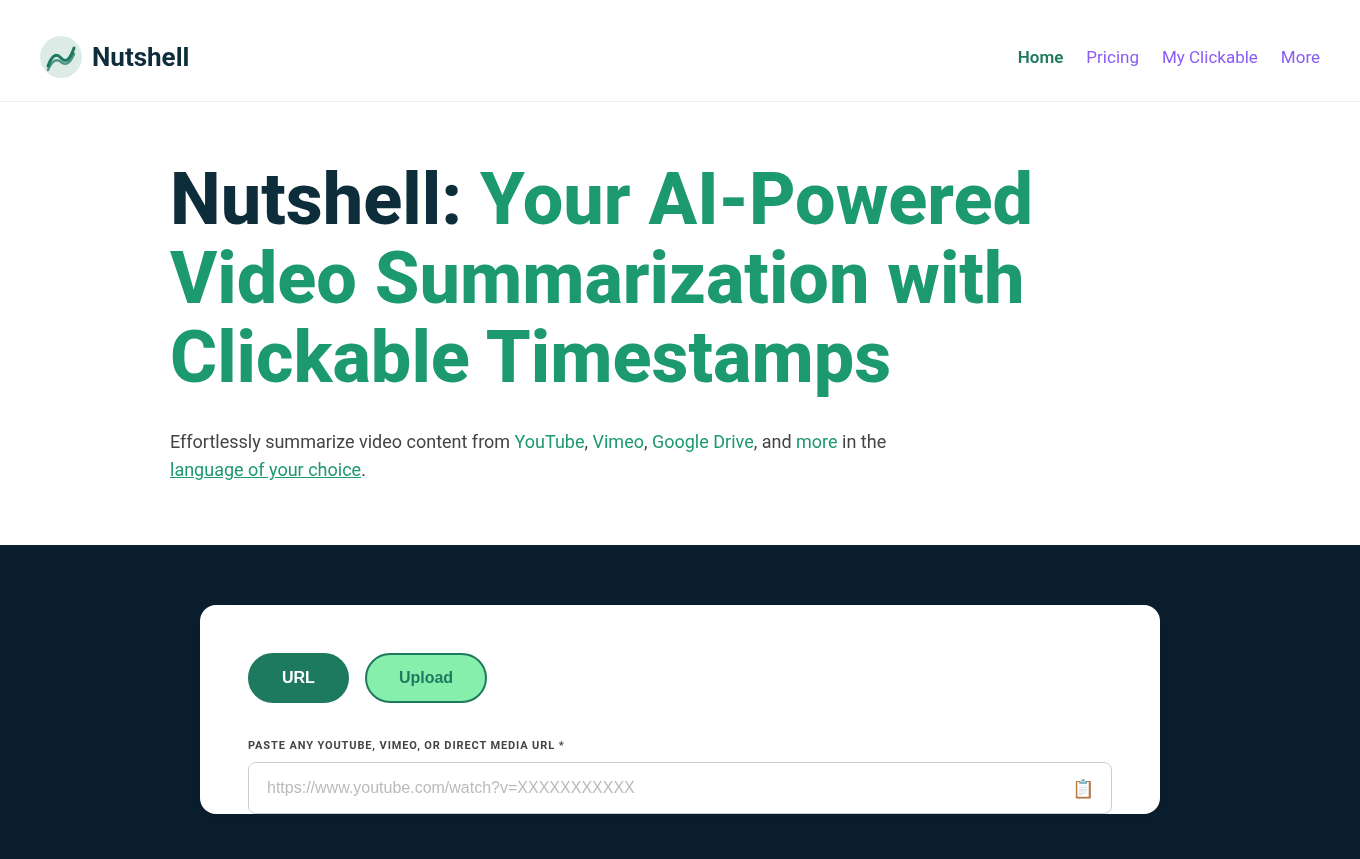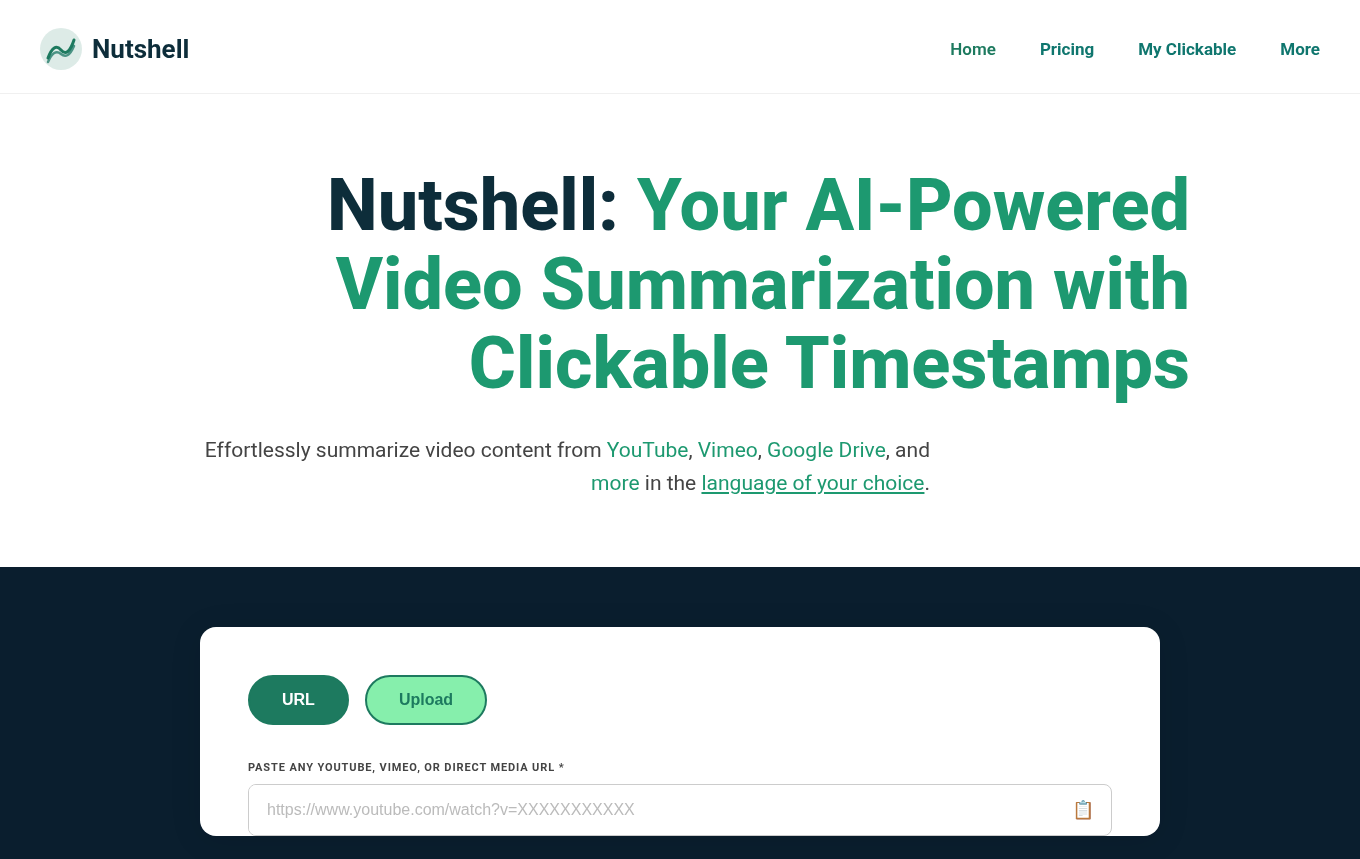--- a/index.html
+++ b/index.html
@@ -13,21 +13,21 @@
 
     
     .navbar {
       display: flex;
       align-items: center;
       padding: 0 40px;
       height: 90px;
       background: #fff;
       border-bottom: 1px solid #f0f0f0;
       position: sticky;
-      top: 4px;
+      top: 12px;
       z-index: 100;
     }
 
     .logo-area {
       display: flex;
       align-items: center;
       gap: 10px;
       text-decoration: none;
       margin-right: auto;
     }
@@ -39,29 +39,29 @@
 
     .logo-text {
       font-size: 26px;
       font-weight: 700;
       color: #0d2d3a;
     }
 
     .nav-links {
       display: flex;
       align-items: flex-start;
-      gap: 44px;
+      gap: 23px;
       list-style: none;
     }
 
     .nav-links a {
       text-decoration: none;
       font-size: 17px;
-      color: #0f766e;
-      font-weight: 700;
+      color: #8b5cf6;
+      font-weight: 400;
     }
 
     .nav-links a.active {
       color: #1d7a5f;
       font-weight: 600;
     }
 
     .nav-right {
       display: flex;
       align-items: center;
@@ -97,39 +97,38 @@
       font-size: 16px;
       font-weight: 600;
       cursor: pointer;
       white-space: nowrap;
     }
 
     
     .hero {
       padding: 70px 40px 60px 40px;
       max-width: 1100px;
-      margin: 6px auto;
-      background: #fff;
-      text-align: right;
+      margin: 0 auto;
+      background: #fff;
     }
 
     .hero-title {
       font-size: 72px;
       font-weight: 800;
       line-height: 1.1;
       color: #0d2d3a;
       margin-bottom: 30px;
     }
 
     .hero-title .highlight {
       color: #1d9970;
     }
 
     .hero-subtitle {
-      font-size: 21px;
+      font-size: 18px;
       color: #444;
       line-height: 1.6;
       max-width: 760px;
     }
 
     .hero-subtitle a {
       color: #1d9970;
       text-decoration: none;
     }
 

